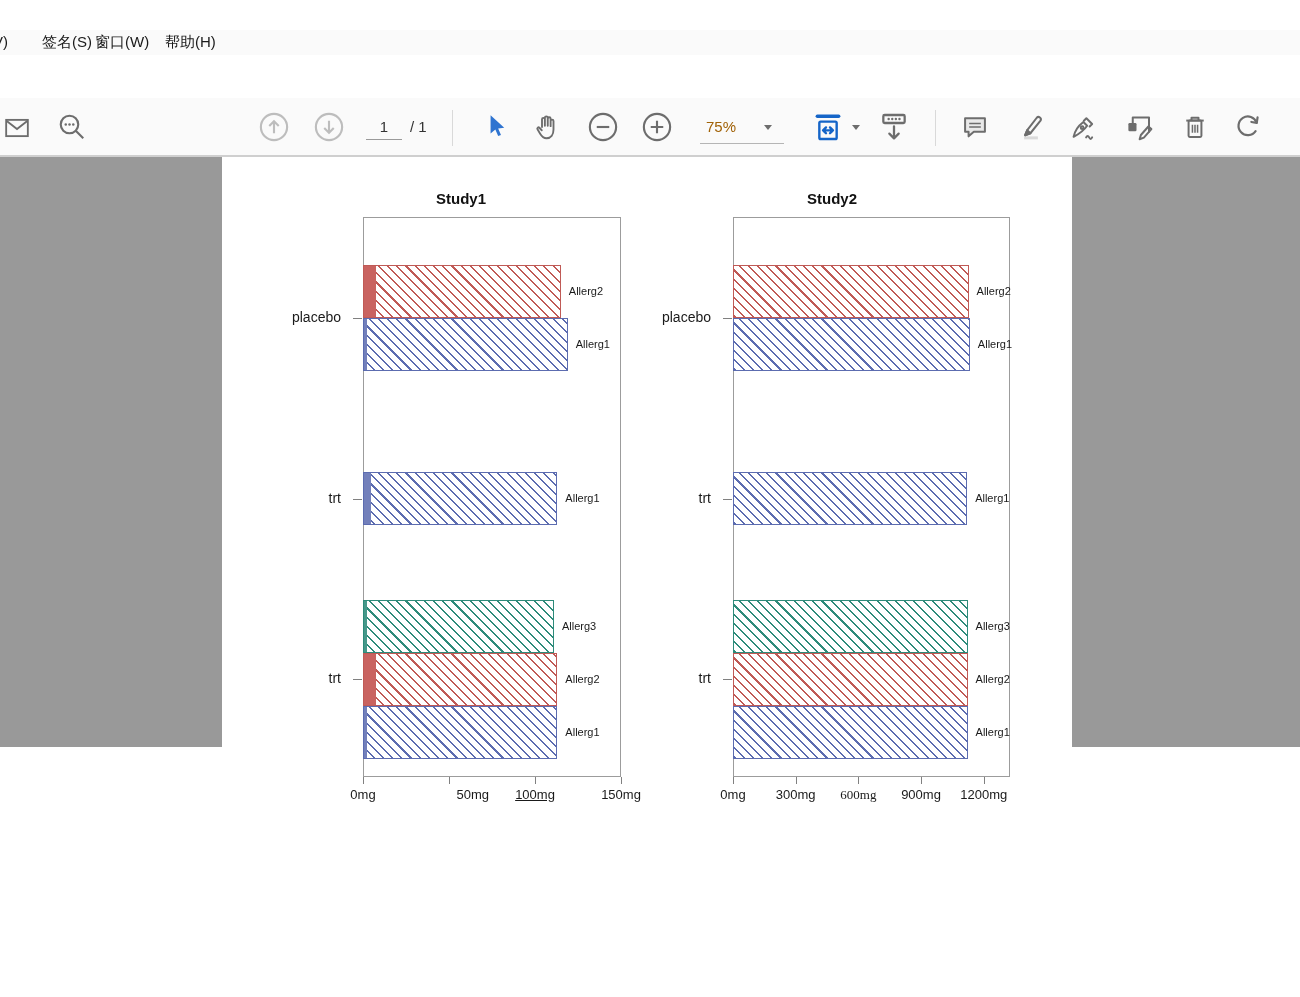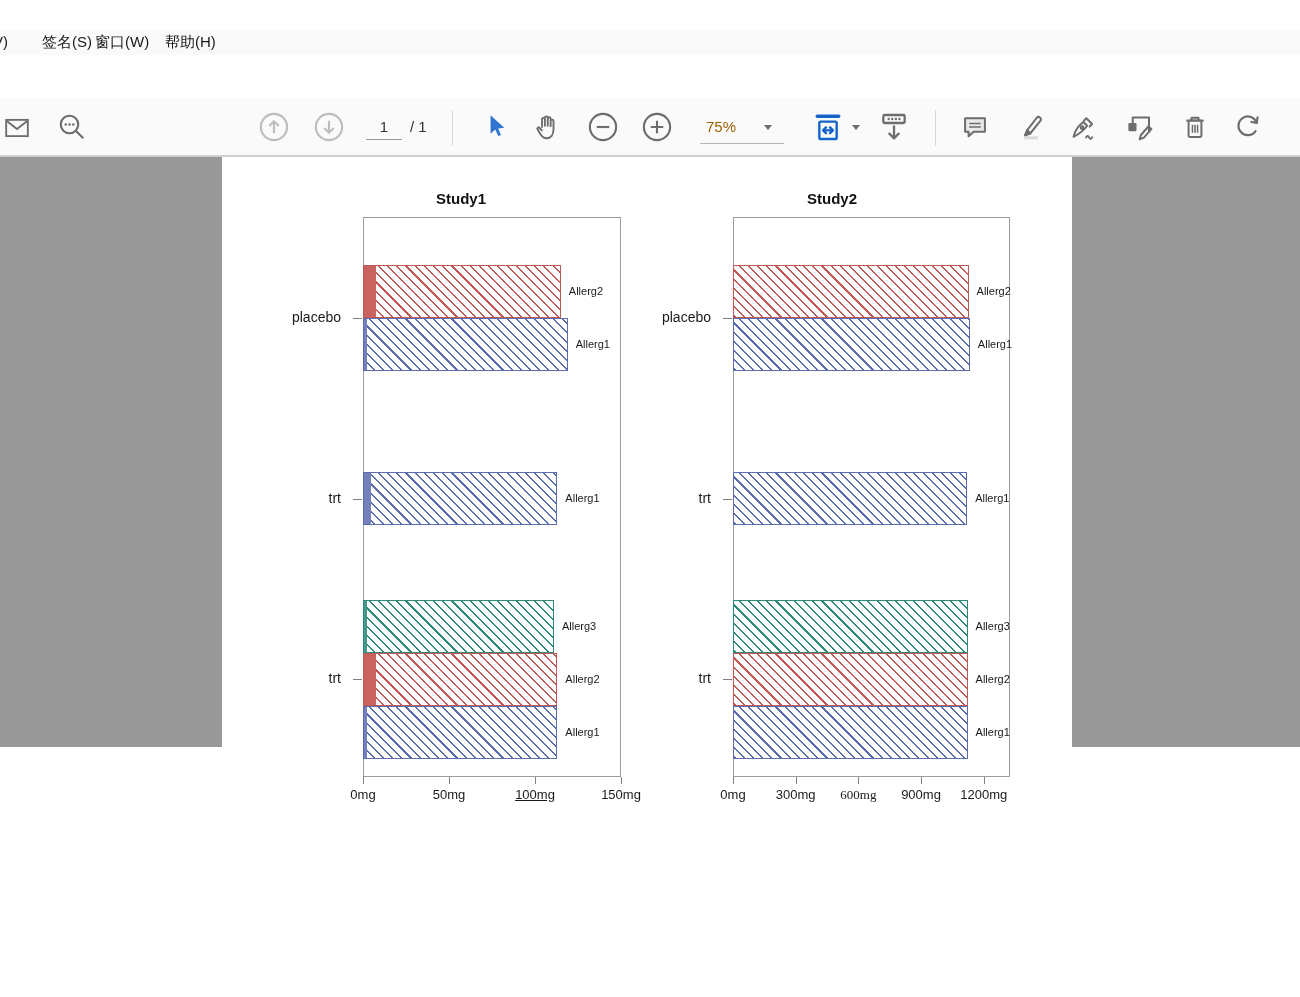--- a/index.html
+++ b/index.html
@@ -232,21 +232,21 @@
     </button>
   </div>
 
   <div id="docarea">
     <div id="pdf-page" style="position: relative;">
         <div class="ct-title" style="left: 159px; top: 33px; width: 160px;">Study1</div>
         <div class="ct-box" style="left: 141px; top: 60px; width: 258px; height: 560px;"></div>
         <div class="ct-xtick" style="left: 141px; top: 620px;"></div>
         <div class="ct-xlabel" style="left: 101px; top: 630px;">0mg</div>
         <div class="ct-xtick" style="left: 227px; top: 620px;"></div>
-        <div class="ct-xlabel" style="left: 187px; top: 630px;">50mg</div>
+        <div class="ct-xlabel" style="left: 187px; top: 630px; text-align: right;">50mg</div>
         <div class="ct-xtick" style="left: 313px; top: 620px;"></div>
         <div class="ct-xlabel" style="left: 273px; top: 630px; text-decoration: underline;">100mg</div>
         <div class="ct-xtick" style="left: 399px; top: 620px;"></div>
         <div class="ct-xlabel" style="left: 359px; top: 630px;">150mg</div>
         <div class="ct-cat" style="left: 27px; top: 152px;">placebo</div>
         <div class="ct-ydash" style="left: 131px; top: 161px;"></div>
         <div class="ct-bar" style="left: 141px; top: 108px; width: 197.8px; height: 53px; border: 1px solid rgb(192, 90, 86); background-image: repeating-linear-gradient(45deg, rgb(192, 90, 86) 0px, rgb(192, 90, 86) 1.5px, transparent 1.5px, transparent 6.5px);">
           <div class="ct-solid" style="width: 12.04px; background: rgb(201, 99, 96);"></div>
         </div>
         <div class="ct-bar-label" style="left: 346.8px; top: 127.5px;">Allerg2</div>

